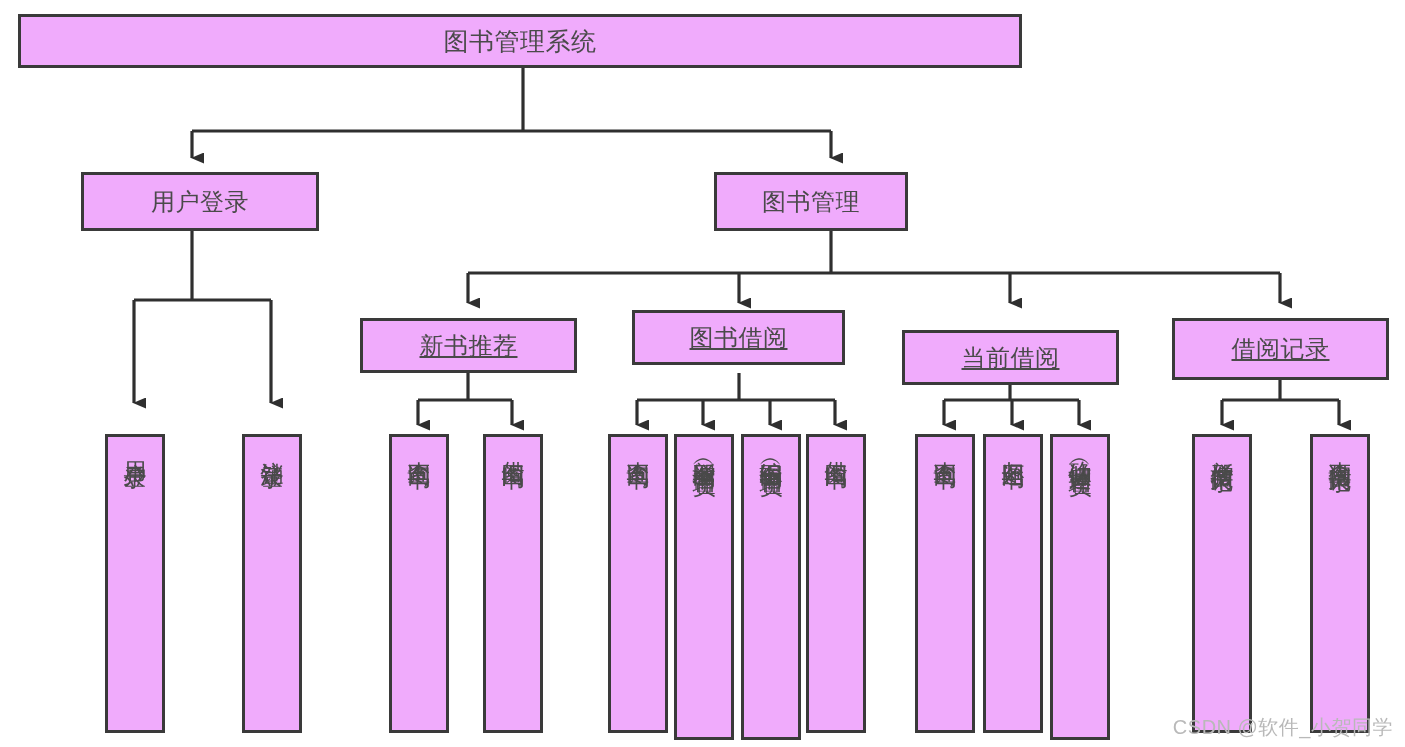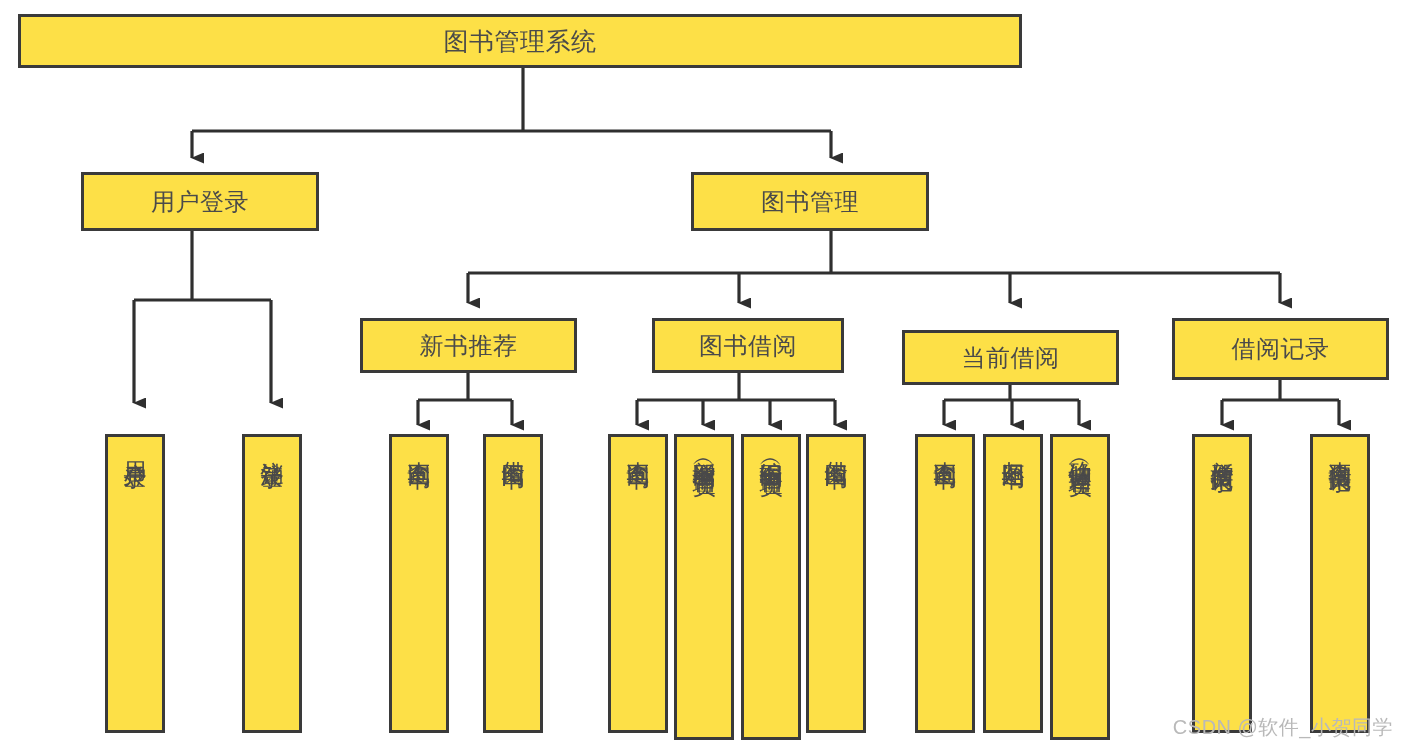--- a/index.html
+++ b/index.html
@@ -21,21 +21,21 @@
     position: absolute;
     left: 0;
     top: 0;
     width: 1405px;
     height: 747px;
   }
   .node-box {
     position: absolute;
     box-sizing: border-box;
     border: 3px solid #3a3a3a;
-    background: #fde047;
+    background: #f0abfc;
     display: flex;
     align-items: center;
     justify-content: center;
     color: #4a4a4a;
   }
   .node-label {
     font-size: 23px;
     line-height: 1.15;
     letter-spacing: 0.5px;
     color: #4a4a4a;
@@ -49,21 +49,21 @@
     letter-spacing: 2px;
     line-height: 1;
   }
   .node-box.vertical {
     align-items: flex-start;
     justify-content: center;
     padding-top: 6px;
   }
   .node-box.level1 .node-label { font-size: 25px; }
   .node-box.level2 .node-label { font-size: 24px; }
-  .node-box.level3 .node-label { font-size: 24px; }
+  .node-box.level3 .node-label { font-size: 24px; text-decoration: underline; }
   #watermark {
     position: absolute;
     right: 12px;
     bottom: 6px;
     font-size: 20px;
     color: #b9b9b9;
     letter-spacing: 0.5px;
     white-space: nowrap;
     pointer-events: none;
   }
@@ -136,29 +136,29 @@
   </svg>
 
   <div class="node-box level1" style="left:18px; top:14px; width:1004px; height:54px;">
     <span class="node-label">图书管理系统</span>
   </div>
 
   <div class="node-box level2" style="left:81px; top:172px; width:238px; height:59px;">
     <span class="node-label">用户登录</span>
   </div>
 
-  <div class="node-box level2" style="left:691px; top:172px; width:238px; height:59px;">
+  <div class="node-box level2" style="left:714px; top:172px; width:194px; height:59px;">
     <span class="node-label">图书管理</span>
   </div>
 
   <div class="node-box level3" style="left:360px; top:318px; width:217px; height:55px;">
     <span class="node-label">新书推荐</span>
   </div>
 
-  <div class="node-box level3" style="left:632px; top:318px; width:192px; height:55px;margin-left:20px;">
+  <div class="node-box level3" style="left:632px; top:310px; width:213px; height:55px;">
     <span class="node-label">图书借阅</span>
   </div>
 
   <div class="node-box level3" style="left:902px; top:330px; width:217px; height:55px;">
     <span class="node-label">当前借阅</span>
   </div>
 
   <div class="node-box level3" style="left:1172px; top:318px; width:217px; height:62px;">
     <span class="node-label">借阅记录</span>
   </div>

